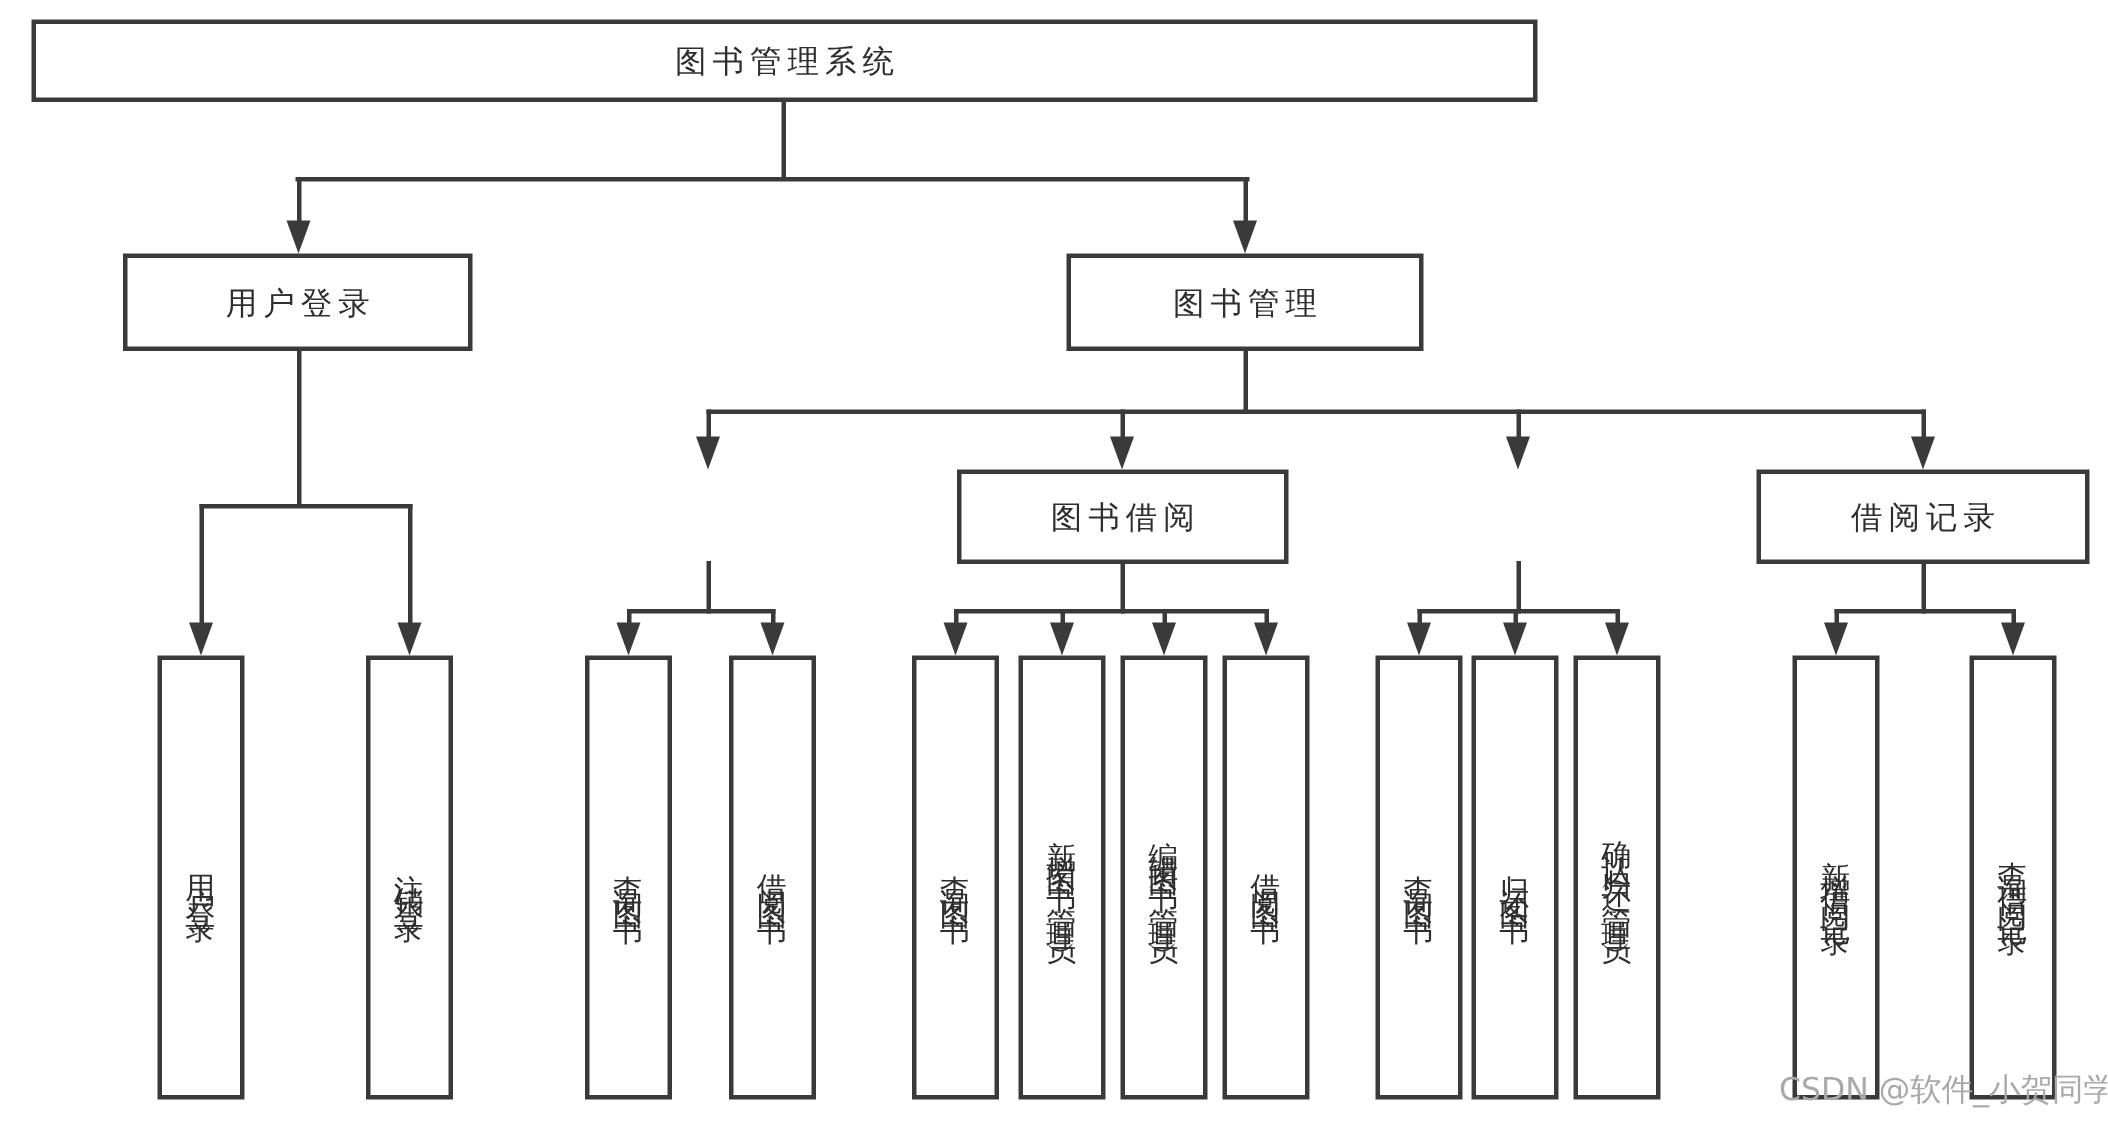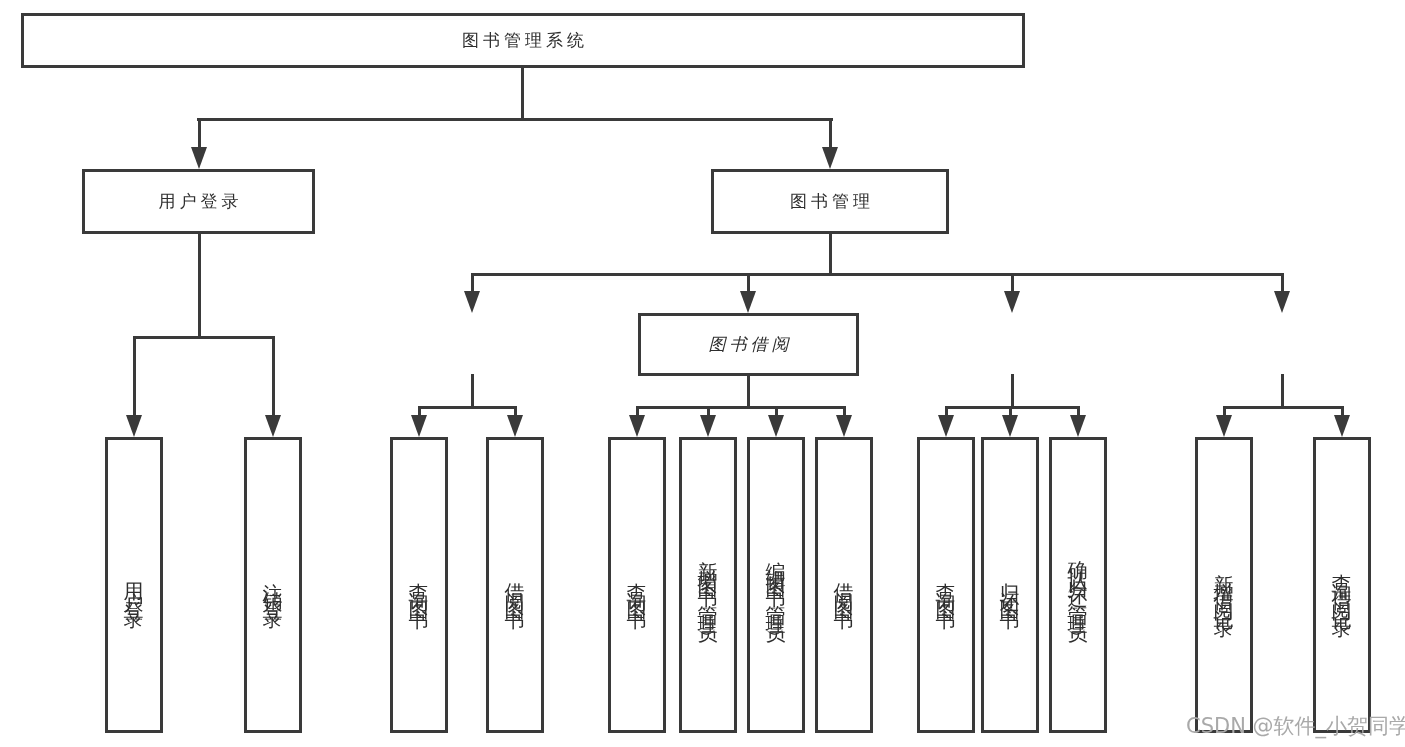--- a/index.html
+++ b/index.html
@@ -11,21 +11,21 @@
   html,body{margin:0;padding:0;background:#fff;}
   .canvas{
     position:relative;width:1405px;height:747px;background:var(--bg);
     font-family:"DejaVu Sans","Liberation Sans",sans-serif;overflow:hidden;
   }
   .box{
     position:absolute;background:#fff;border:3px solid var(--line);
     box-sizing:border-box;display:flex;align-items:center;justify-content:center;
     color:var(--text);
   }
-  .hlabel{font-size:17px;letter-spacing:4px;text-indent:4px;white-space:nowrap;}
+  .hlabel{font-size:21px;letter-spacing:4px;text-indent:4px;white-space:nowrap;}
   .vlabel{
     writing-mode:vertical-rl;text-orientation:mixed;
     font-size:20px;letter-spacing:9px;line-height:1;
   }
   .line{position:absolute;background:var(--line);}
   .arrow{
     position:absolute;width:0;height:0;
     border-left:8px solid transparent;border-right:8px solid transparent;
     border-top:22px solid var(--line);
   }
@@ -68,22 +68,25 @@
   <div class="line" style="left:471px;top:273px;width:813px;height:3px;"></div>
   <div class="line" style="left:471px;top:273px;width:3px;height:21px;"></div>
   <div class="arrow" style="left:464px;top:291px;"></div>
   <div class="line" style="left:747px;top:273px;width:3px;height:21px;"></div>
   <div class="arrow" style="left:740px;top:291px;"></div>
   <div class="line" style="left:1011px;top:273px;width:3px;height:21px;"></div>
   <div class="arrow" style="left:1004px;top:291px;"></div>
   <div class="line" style="left:1281px;top:273px;width:3px;height:21px;"></div>
   <div class="arrow" style="left:1274px;top:291px;"></div>
 
-  <div class="box" style="left:638px;top:313px;width:221px;height:63px;font-style:italic;">
+  <div class="box" style="left:638px;top:313px;width:221px;height:63px;">
     <span class="hlabel">图书借阅</span>
+  </div>
+  <div class="box" style="left:1171px;top:313px;width:222px;height:63px;">
+    <span class="hlabel">借阅记录</span>
   </div>
 
   <div class="line" style="left:471px;top:374px;width:3px;height:35px;"></div>
   <div class="line" style="left:418px;top:406px;width:99px;height:3px;"></div>
   <div class="line" style="left:418px;top:406px;width:3px;height:12px;"></div>
   <div class="arrow" style="left:411px;top:415px;"></div>
   <div class="line" style="left:514px;top:406px;width:3px;height:12px;"></div>
   <div class="arrow" style="left:507px;top:415px;"></div>
 
   <div class="line" style="left:747px;top:374px;width:3px;height:35px;"></div>

